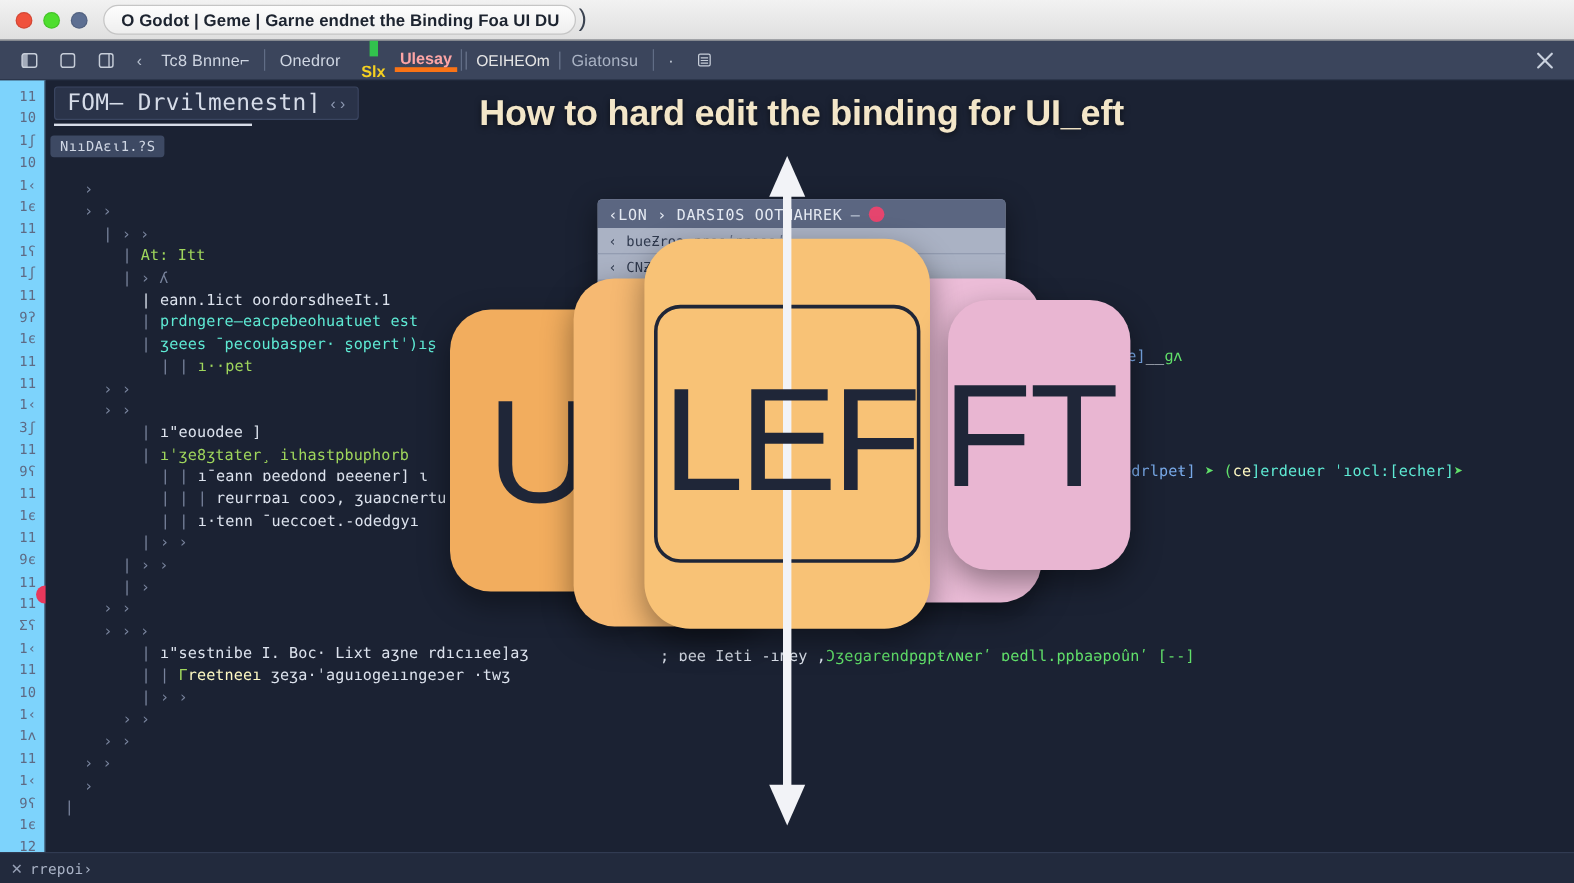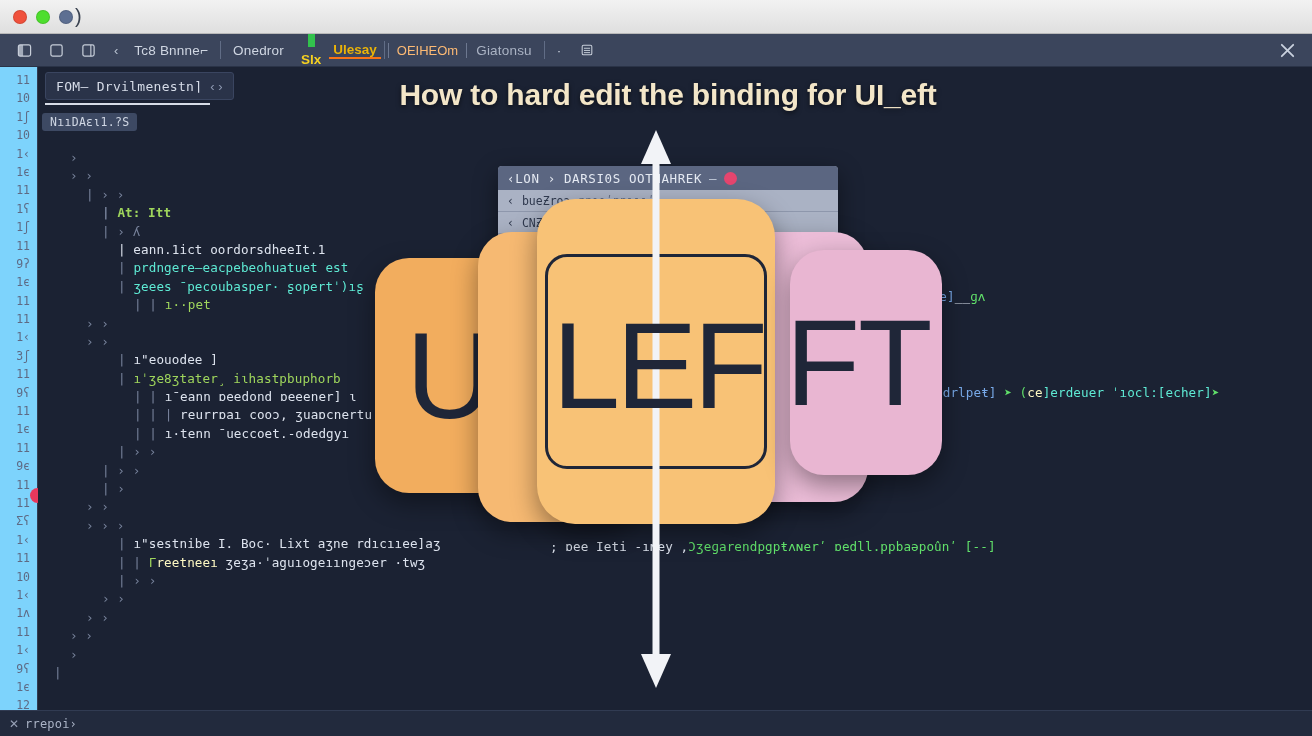--- a/index.html
+++ b/index.html
@@ -66,25 +66,25 @@
   .tb-item {
     font-size: 13.5px; color: #cfd6e2; white-space: nowrap;
     padding: 0 9px; letter-spacing: .2px;
   }
   .tb-item.faded { color: #aab3c4; }
   .tb-sep { width: 1px; height: 18px; background: #616d86; margin: 0 3px; }
   .tb-chip { display: flex; align-items: center; gap: 5px; padding: 0 8px; flex-direction: column; }
   .tb-dot-g { width: 7px; height: 13px; background: #32c24d; display: block; }
   .tb-yellow { color: #f5d021; font-size: 13.5px; font-weight: 700; }
   .tb-orange {
-    color: #eab308; font-size: 13.5px; font-weight: 700;
-    border-bottom: 2px solid #f97316; padding: 0 4px;
+    color: #fca5a5; font-size: 13.5px; font-weight: 700;
+    border-bottom: 4px solid #f97316; padding: 0 4px;
   }
   .tb-box {
-    font-size: 13px; color: #fdba74; padding: 0 8px;
+    font-size: 13px; color: #e5e5e5; padding: 0 8px;
     border-left: 1px solid #6d7890; border-right: 1px solid #6d7890;
   }
   .tb-spacer { flex: 1; }
   .tb-close {
     width: 30px; height: 30px; margin-right: 2px;
     display: flex; align-items: center; justify-content: center;
     color: #c9d1de;
   }
 
   
@@ -121,21 +121,21 @@
     height: 28px; padding: 0 10px;
     background: #2b real;
     display: flex; align-items: center; gap: 8px;
   }
   .filetab {
     background: #2a3349;
     border: 1px solid #3a4560;
     border-radius: 3px;
   }
   .filetab .ft-label {
-    font-size: 13px; color: #d6dce8; white-space: nowrap;
+    font-size: 19px; color: #d6dce8; white-space: nowrap;
     font-family: "DejaVu Sans Mono", monospace; letter-spacing: .3px;
   }
   .filetab .ft-nav { font-size: 13px; color: #8e99b2; }
   .tabunderline {
     position: absolute; left: 7px; top: 36px;
     width: 165px; height: 2px; background: #d8dde8;
   }
   .crumb {
     position: absolute; left: 4px; top: 46px;
     padding: 2px 8px; border-radius: 3px;
@@ -285,20 +285,23 @@
 <body>
 
 <div id="app">
 
   <div class="titlebar">
     <div class="traffic">
       <span class="dot red"></span>
       <span class="dot green"></span>
       <span class="dot blue"></span>
     </div>
+    <div class="tabpill">
+      <span>O Godot | Geme | Garne endnet the Binding  Foa UI DU</span>
+    </div>
     <div class="tabpill-tail">)</div>
   </div>
 
   <div class="toolbar">
     <div class="tb-ico">
       <svg width="15" height="15" viewBox="0 0 16 16">
           <rect x="1.5" y="2" width="13" height="12" rx="2" fill="none" stroke="currentColor" stroke-width="1.3"></rect>
           <rect x="1.5" y="2" width="5" height="12" fill="currentColor" opacity=".75"></rect>
         </svg>
     </div>
@@ -399,21 +402,21 @@
     </div>
     <div class="tabunderline"></div>
 
     <div class="crumb">NııDAει1.?S</div>
 
     <div class="codearea">
       <div id="code-lines">
           <div class="cline" style="padding-left: 16px;"><span class="tok-dim">›</span></div>
           <div class="cline" style="padding-left: 16px;"><span class="tok-dim">› ›</span></div>
           <div class="cline" style="padding-left: 32px;"><span class="tok-dim">| › ›</span></div>
-          <div class="cline" style="padding-left: 48px; font-weight: bold;"><span class="tok-dim">| </span><span class="tok-green">At: Itt</span></div>
+          <div class="cline" style="padding-left: 48px;"><span class="tok-dim">| </span><span class="tok-green">At: Itt</span></div>
           <div class="cline" style="padding-left: 48px;"><span class="tok-dim">| › ʎ</span></div>
           <div class="cline" style="padding-left: 64px;"><span class="tok-white">| eann.1ict oordorsdheeIt.1</span></div>
           <div class="cline" style="padding-left: 64px;"><span class="tok-dim">| </span><span class="tok-orange">prdngere–eacpebeohuatuet est</span></div>
           <div class="cline" style="padding-left: 64px;"><span class="tok-dim">| </span><span class="tok-orange">ʒeees ¯pecoubasper· ʂopertˈ)ıʂ</span></div>
           <div class="cline" style="padding-left: 80px;"><span class="tok-dim">| | </span><span class="tok-green">ı··pet</span></div>
           <div class="cline" style="padding-left: 32px;"><span class="tok-dim">› ›</span></div>
           <div class="cline" style="padding-left: 32px;"><span class="tok-dim">› ›</span></div>
           <div class="cline" style="padding-left: 64px;"><span class="tok-dim">| </span><span class="tok-white">ı"eouodee ]</span></div>
           <div class="cline" style="padding-left: 64px;"><span class="tok-dim">| </span><span class="tok-green">ıˈʒe8ʒtater¸ iɩhastpbuphorb</span></div>
           <div class="cline" style="padding-left: 80px;"><span class="tok-dim">| | </span><span class="tok-white">ı¯eann ɒeedond ɒeeener] ɩ</span></div>

